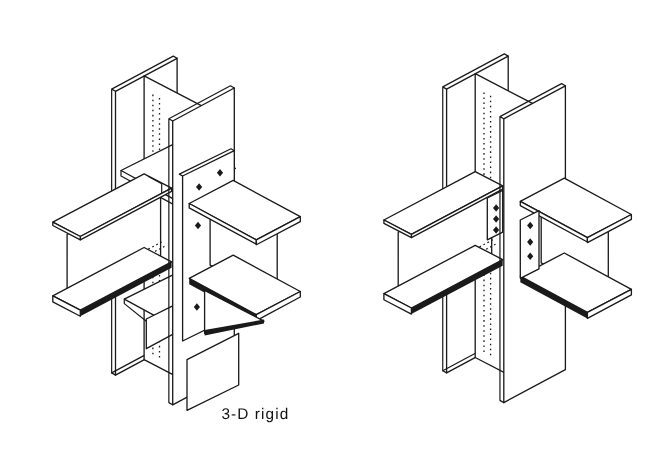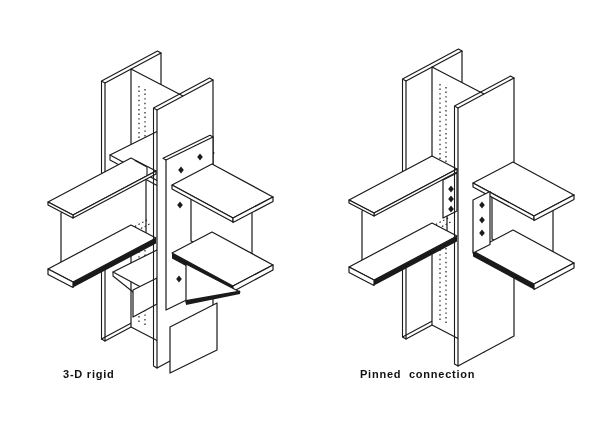--- a/index.html
+++ b/index.html
@@ -1,20 +1,20 @@
 <!DOCTYPE html>
 <html><head>
 <meta charset="utf-8">
 <style>
   html,body{margin:0;padding:0;background:#ffffff;}
   #stage{position:relative;width:600px;height:426px;background:#ffffff;overflow:hidden;
          font-family:"Liberation Sans", sans-serif;}
   #drawing{position:absolute;left:0;top:0;}
-  .caption{position:absolute;top:368px;width:200px;text-align:left;
-           font-size:11px;font-weight:700;letter-spacing:0.07em;color:#111111;}
+  .caption{position:absolute;top:368px;width:200px;text-align:right;
+           font-size:14px;font-weight:400;letter-spacing:0.07em;color:#111111;}
   #caption-left{left:63px;}
   #caption-right{left:360px;word-spacing:0.35em;}
   
   .fc{fill:#ffffff;stroke:#1a1a1a;stroke-width:1.2;stroke-linejoin:round;stroke-linecap:round;}
   .ln{fill:none;stroke:#1a1a1a;stroke-width:1.1;stroke-linejoin:round;stroke-linecap:round;}
   .blk{fill:#1a1a1a;stroke:none;}
   .dotv{fill:none;stroke:#1a1a1a;stroke-width:1.2;stroke-dasharray:1.4 3.2;}
   .dots{fill:none;stroke:#1a1a1a;stroke-width:1.1;stroke-dasharray:1.6 2.5;}
 </style>
 </head>
@@ -149,14 +149,13 @@
         <g>
           <path class="blk" d="M482,201.6 L484.8,205 L482,208.4 L479.2,205 Z"></path>
           <path class="blk" d="M482,216.6 L484.8,220 L482,223.4 L479.2,220 Z"></path>
           <path class="blk" d="M482,229.6 L484.8,233 L482,236.4 L479.2,233 Z"></path>
         </g>
       </g>
     </g>
   </svg>
 
   <div class="caption" id="caption-left">3-D rigid</div>
-  <div class="caption" id="caption-right">Pinned connection</div>
 </div>
 
 </body></html>

